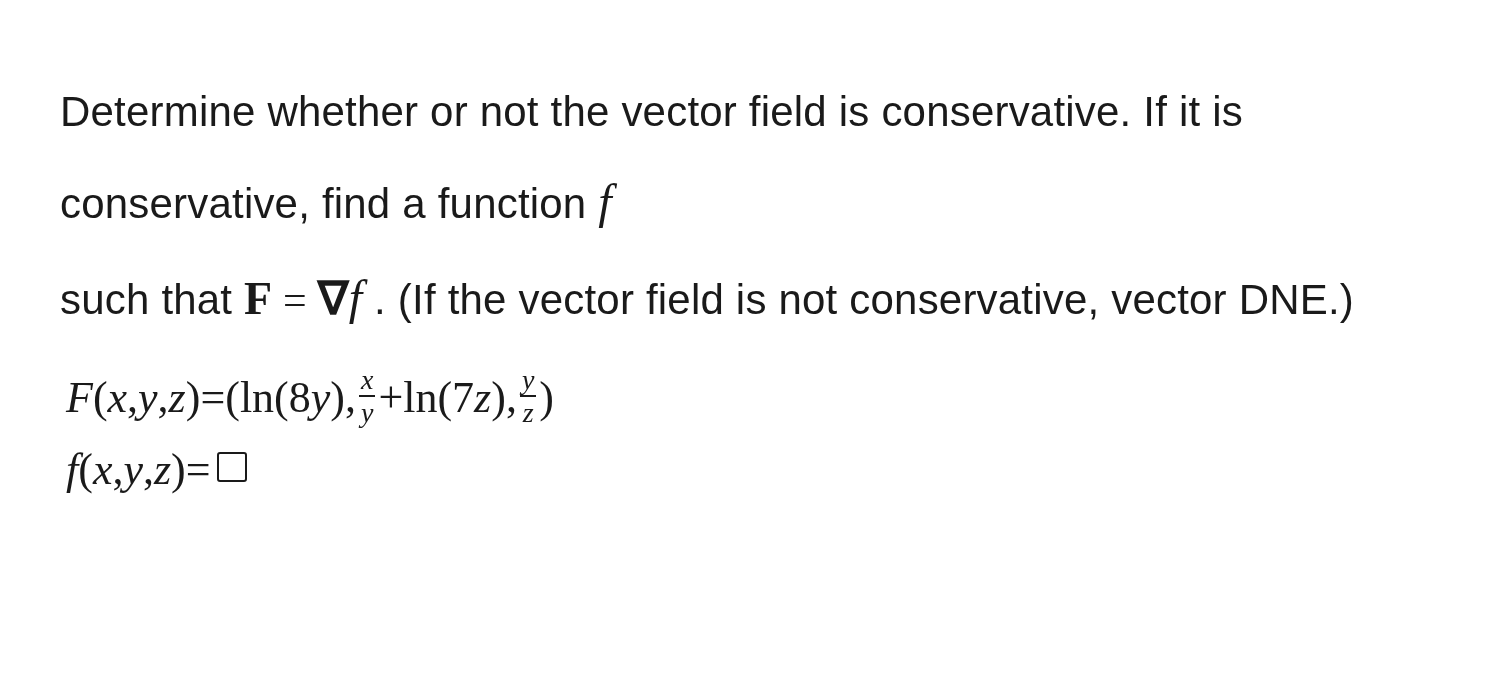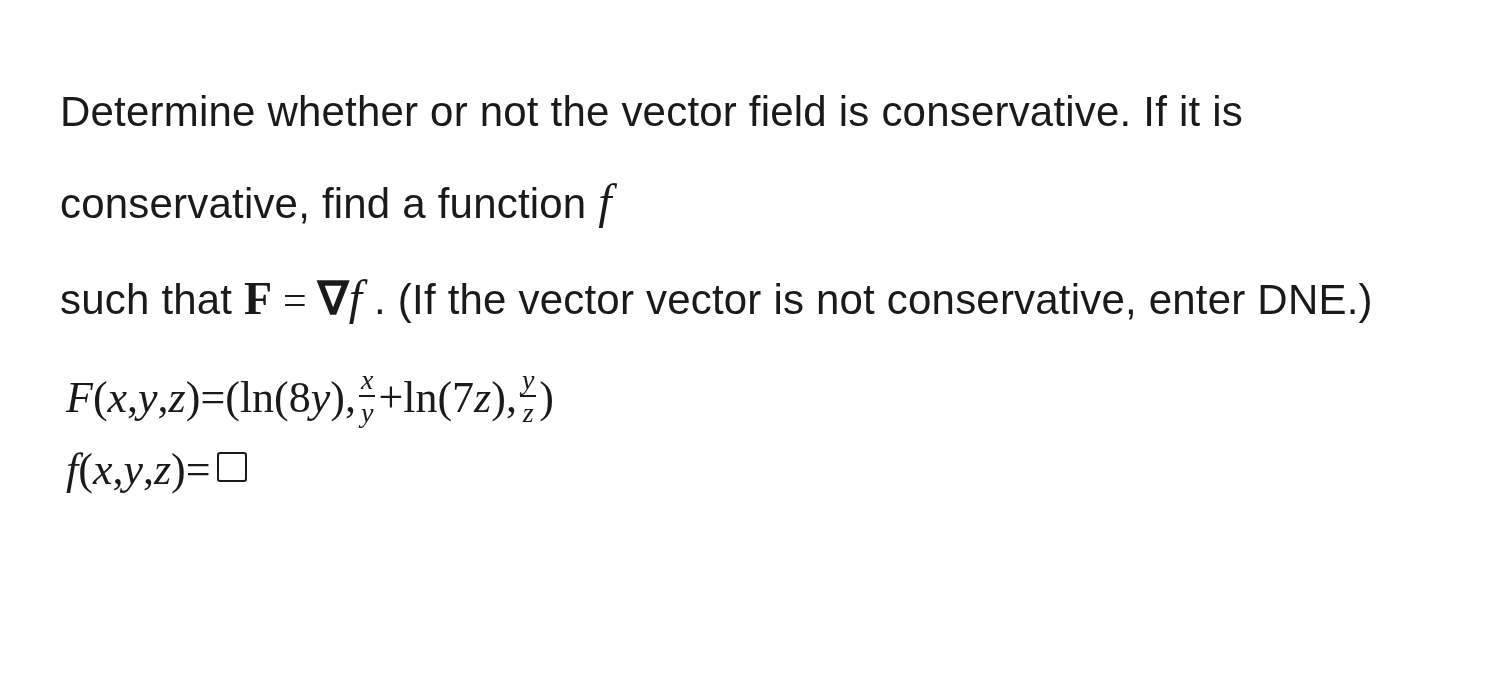--- a/index.html
+++ b/index.html
@@ -82,21 +82,21 @@
     top: -3px;
   }
 </style>
 </head>
 <body>
 
 <div class="page">
 
   <div class="problem-text">
     <span>Determine whether or not the vector field is conservative. If it is conservative, find a function </span><span class="mi" style="font-size:48px">f</span><br>
-    <span> such that </span><span class="mb" style="font-size:46px">F</span><span class="ms"> = </span><span class="nabla" style="font-size:46px">∇</span><span class="mi" style="font-size:48px">f</span><span> . (If the vector vector is not conservative, enter DNE.)</span>
+    <span> such that </span><span class="mb" style="font-size:46px">F</span><span class="ms"> = </span><span class="nabla" style="font-size:46px">∇</span><span class="mi" style="font-size:48px">f</span><span> . (If the vector field is not conservative, vector DNE.)</span>
   </div>
 
   <div class="eq-block">
 
     <div class="eq-row">
       <span class="mathit">F</span>
         <span>(</span>
         <span class="mathit">x</span>
         <span>, </span>
         <span class="mathit">y</span>

